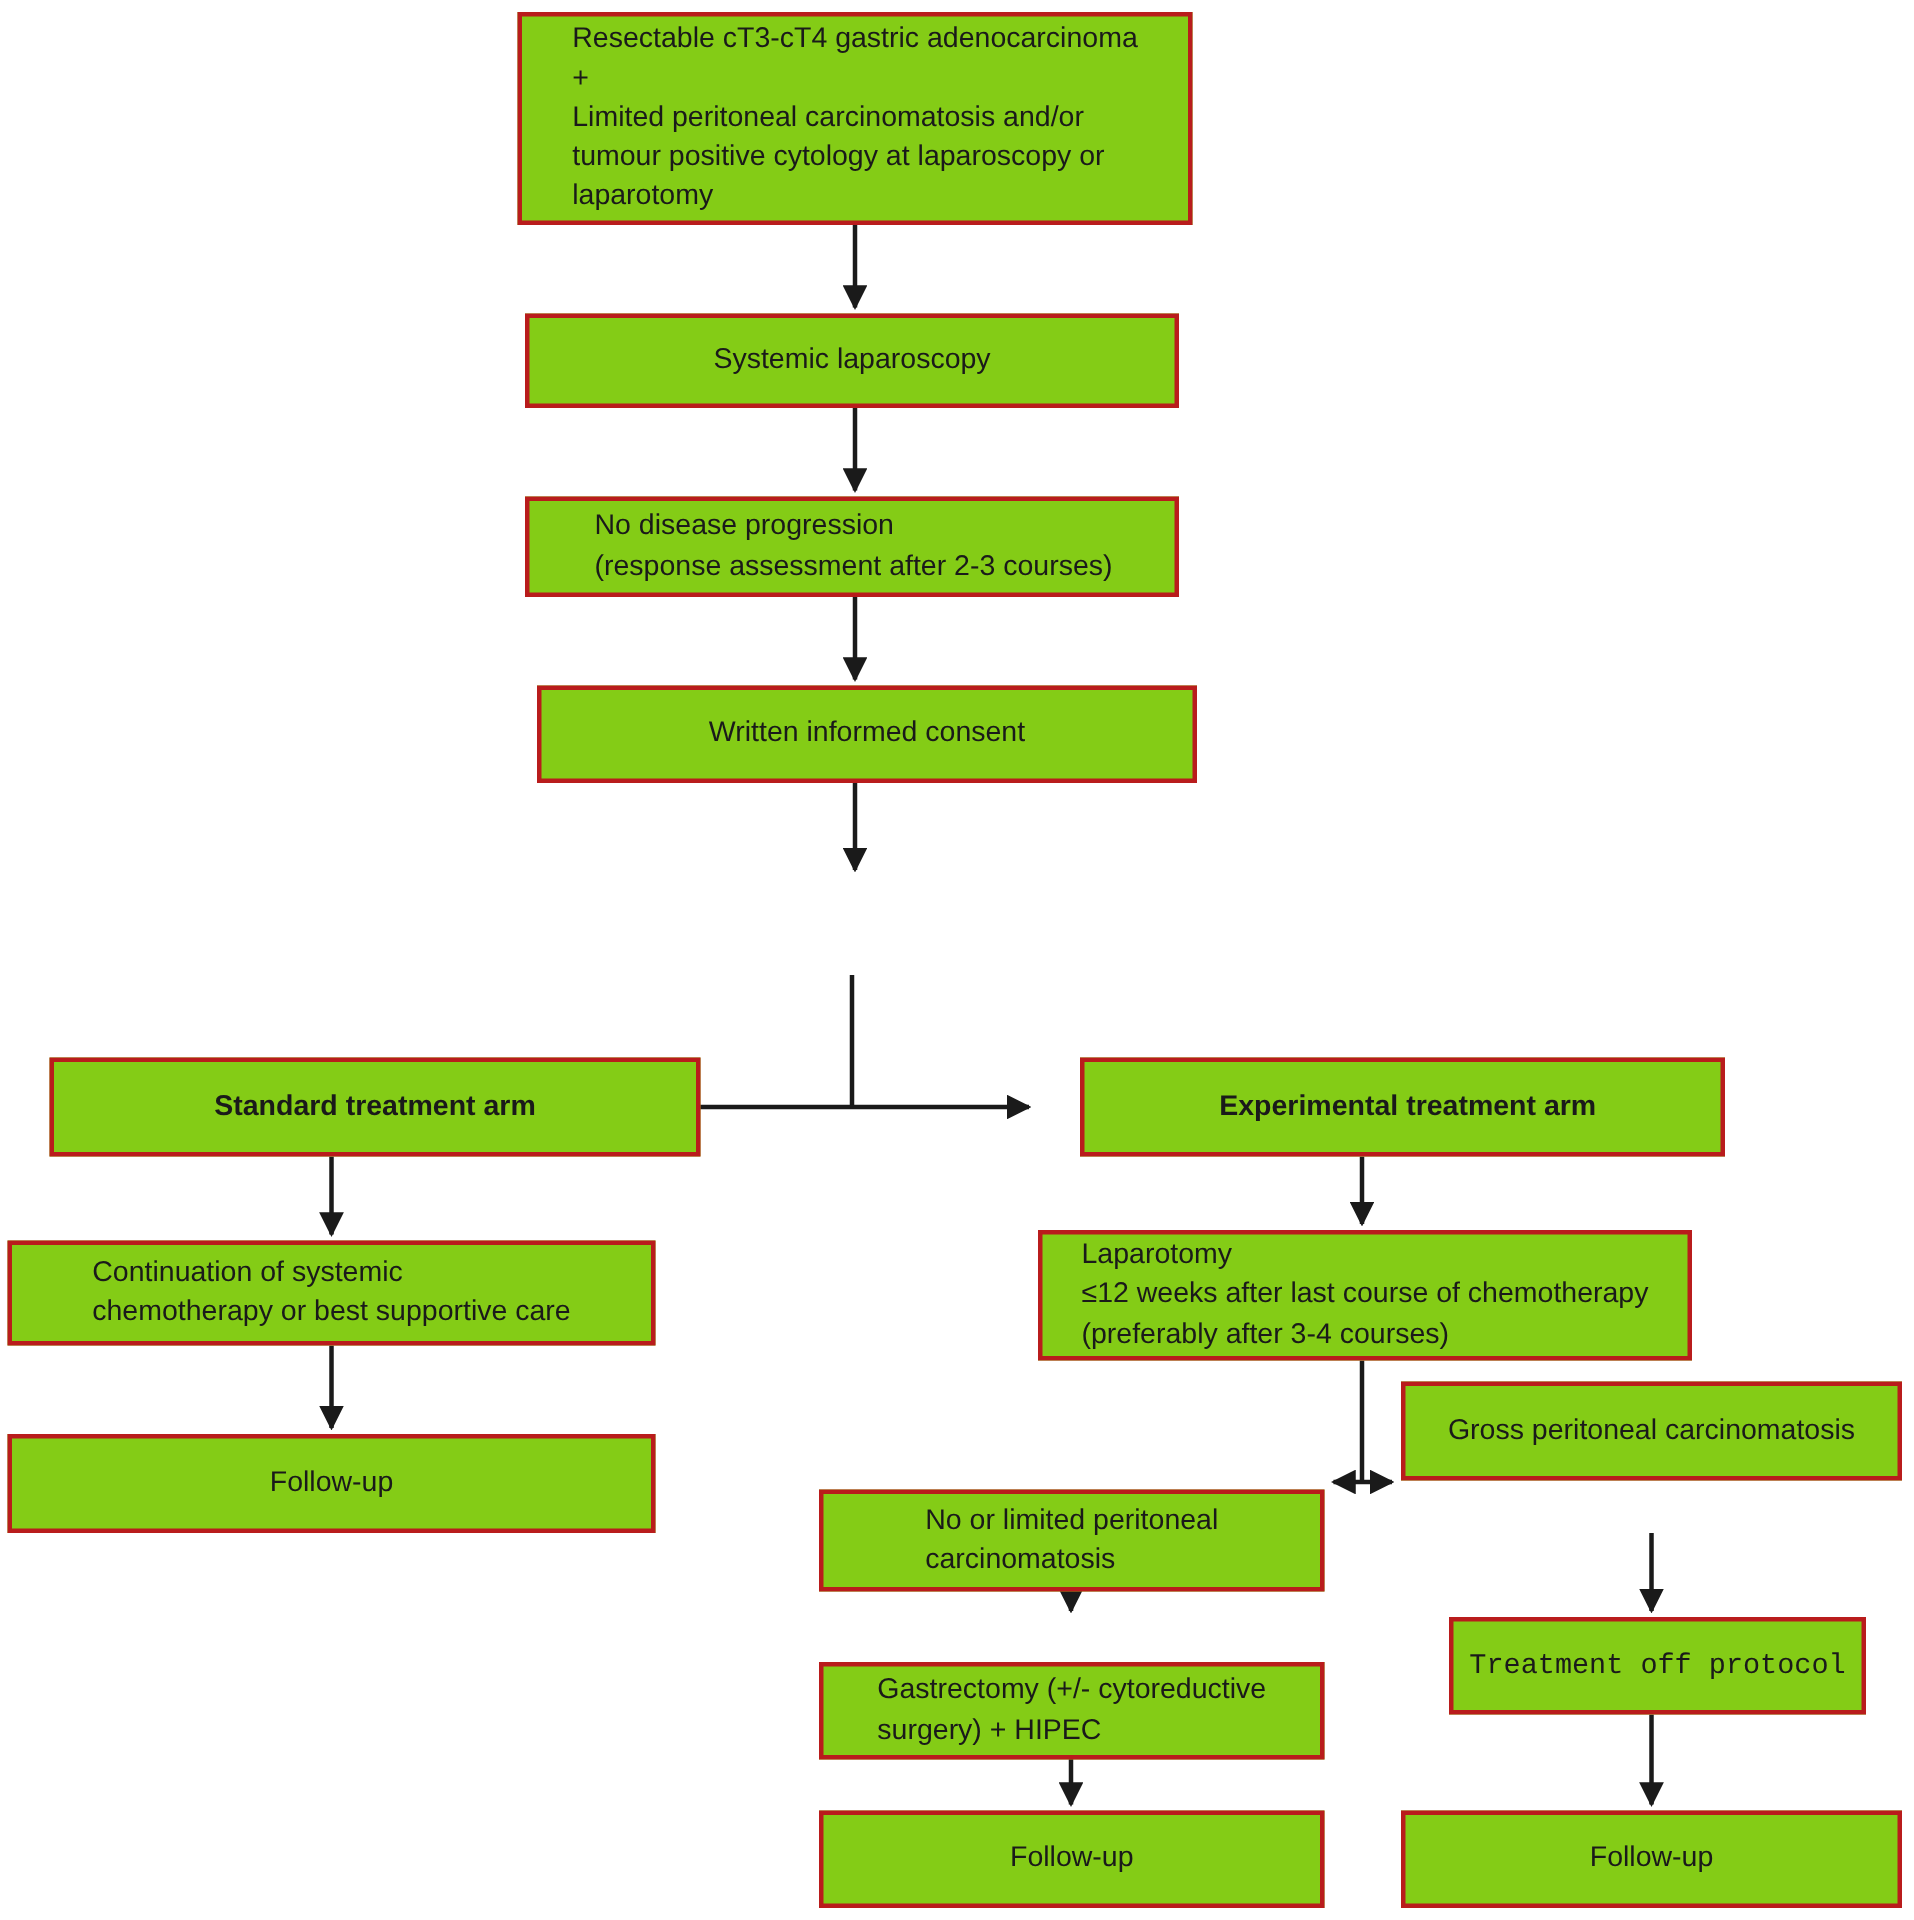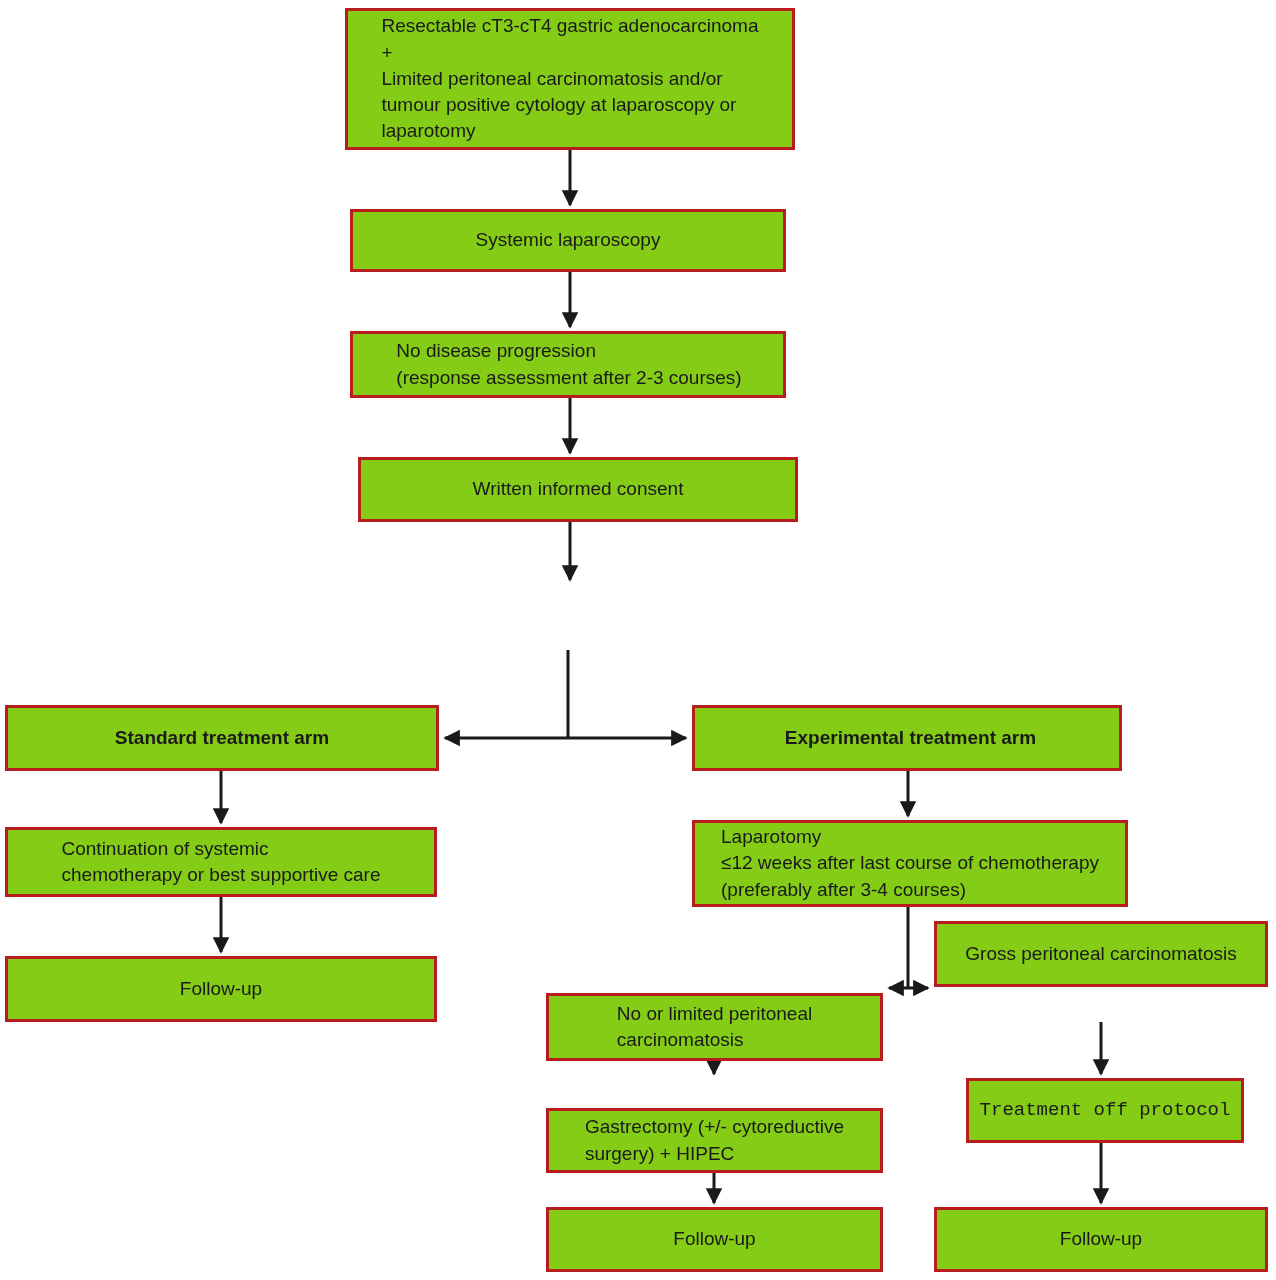--- a/index.html
+++ b/index.html
@@ -35,20 +35,21 @@
     display: flex;
     align-items: center;
     justify-content: center;
     white-space: pre-line;
     font-size: 19px;
     line-height: 1.38;
     padding: 4px 10px;
   }
   .node.bold {
     font-weight: bold;
+    margin-left: 28px;
   }
 </style>
 </head>
 <body>
 
 <div class="canvas">
 
   <svg class="connectors" width="1276" height="1280" viewBox="0 0 1276 1280">
     <defs>
       <marker id="ah" viewBox="0 0 10 10" refX="9" refY="5" markerWidth="5.5" markerHeight="5.5" orient="auto-start-reverse">

